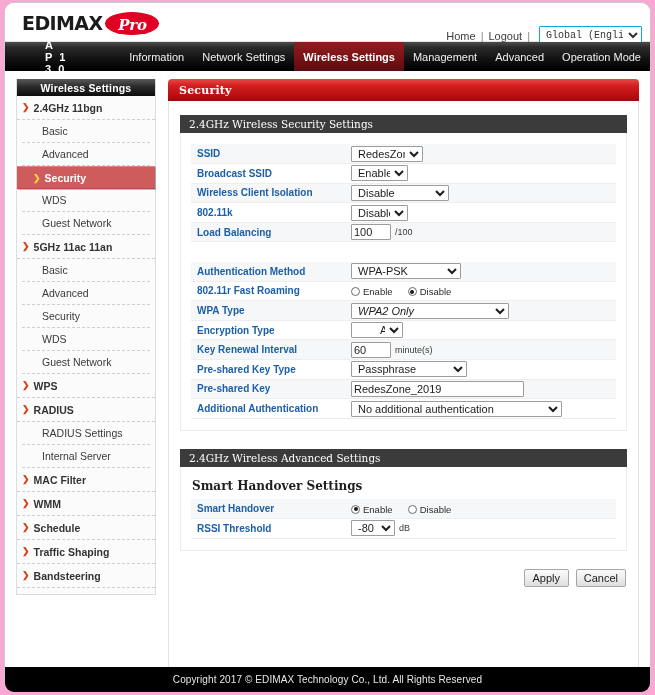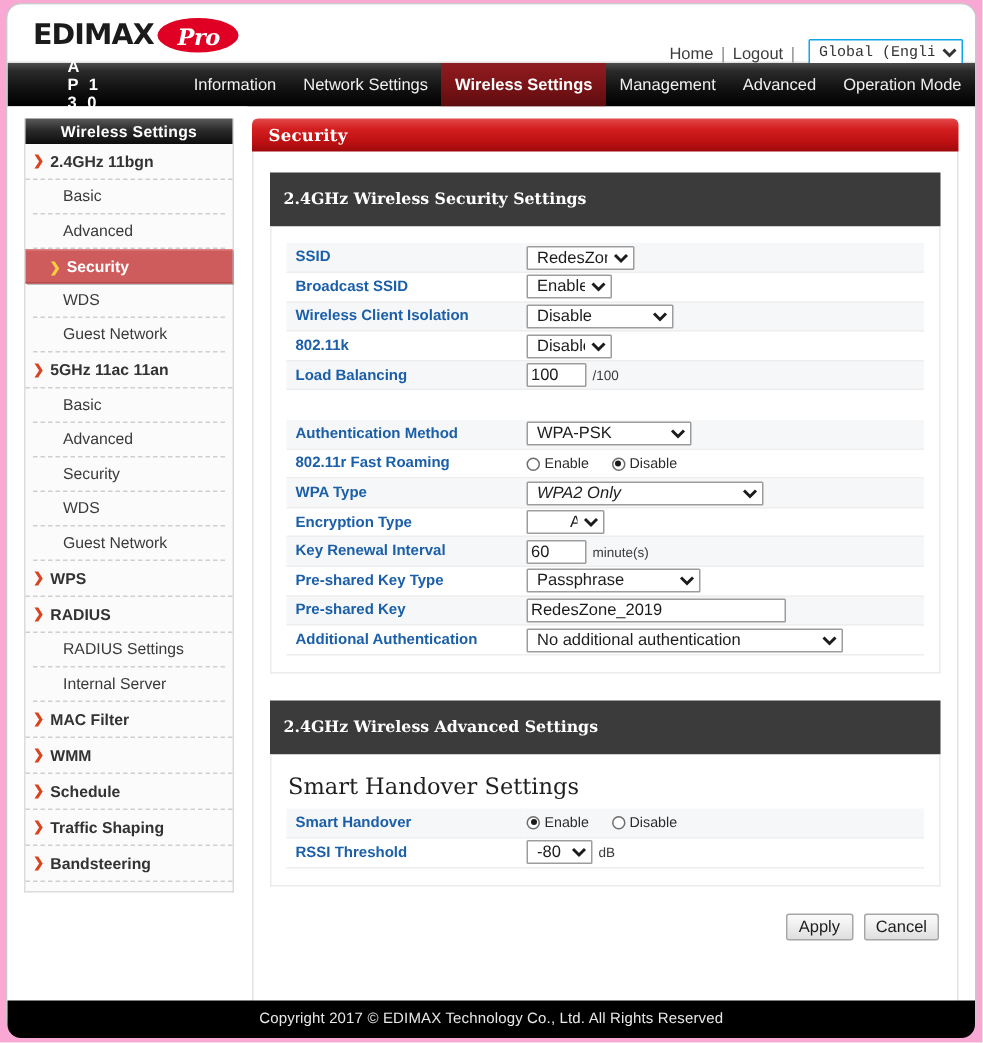--- a/index.html
+++ b/index.html
@@ -214,25 +214,25 @@
   .main-body {
     border: 1px solid #e3e3e3;
     border-top: none;
     background: #ffffff;
     min-height: 570px;
     padding: 14px 11px 0 11px;
   }
 
   .card { margin-bottom: 18px; }
   .card-head {
-    height: 36px;
+    height: 18px;
     background: #3b3b3b;
     color: #ffffff;
     font-family: "DejaVu Serif", serif;
-    font-weight: 700;
+    font-weight: 400;
     font-size: 10.5px;
     display: flex; align-items: center;
     padding-left: 9px;
   }
   .card-body {
     border: 1px solid #ececec;
     border-top: none;
     background: #ffffff;
     padding: 11px 10px 11px 10px;
   }
@@ -306,23 +306,24 @@
     position: absolute;
     left: 1.5px; top: 1.5px;
     width: 4px; height: 4px;
     border-radius: 50%;
     background: #1a1a1a;
   }
   .radio-gap { display: inline-block; width: 9px; }
 
   .sub-head {
     font-family: "DejaVu Serif", serif;
-    font-size: 15px;
+    font-size: 12px;
     color: #1f1f1f;
     margin: 1px 0 6px 1px;
+    font-weight: bold;
   }
 
   .btnrow {
     display: flex; justify-content: flex-end;
     gap: 7px;
     padding-right: 1px;
     margin-top: 4px;
   }
   .btn {
     min-width: 45px;

